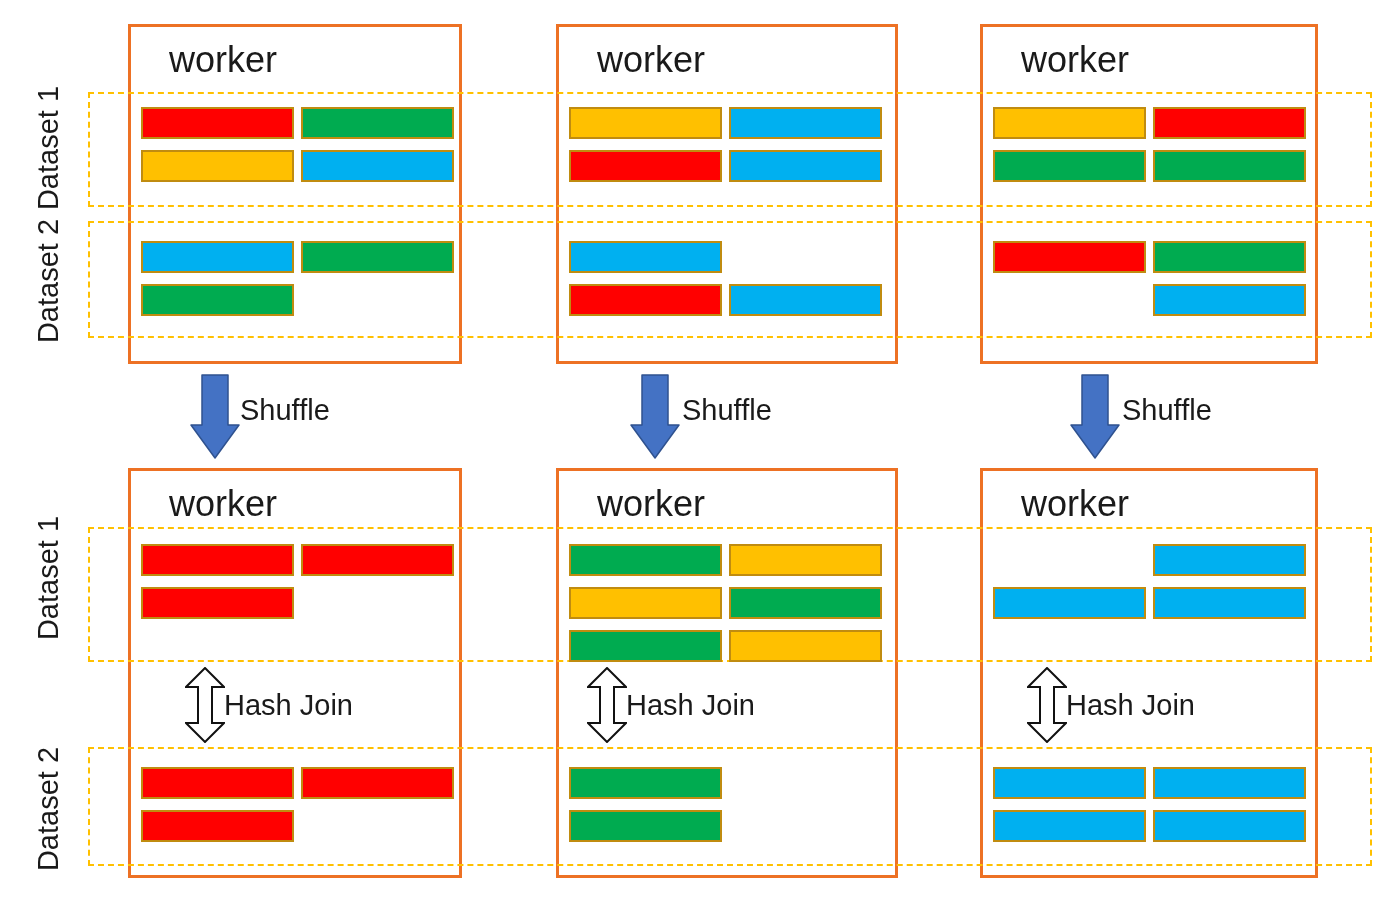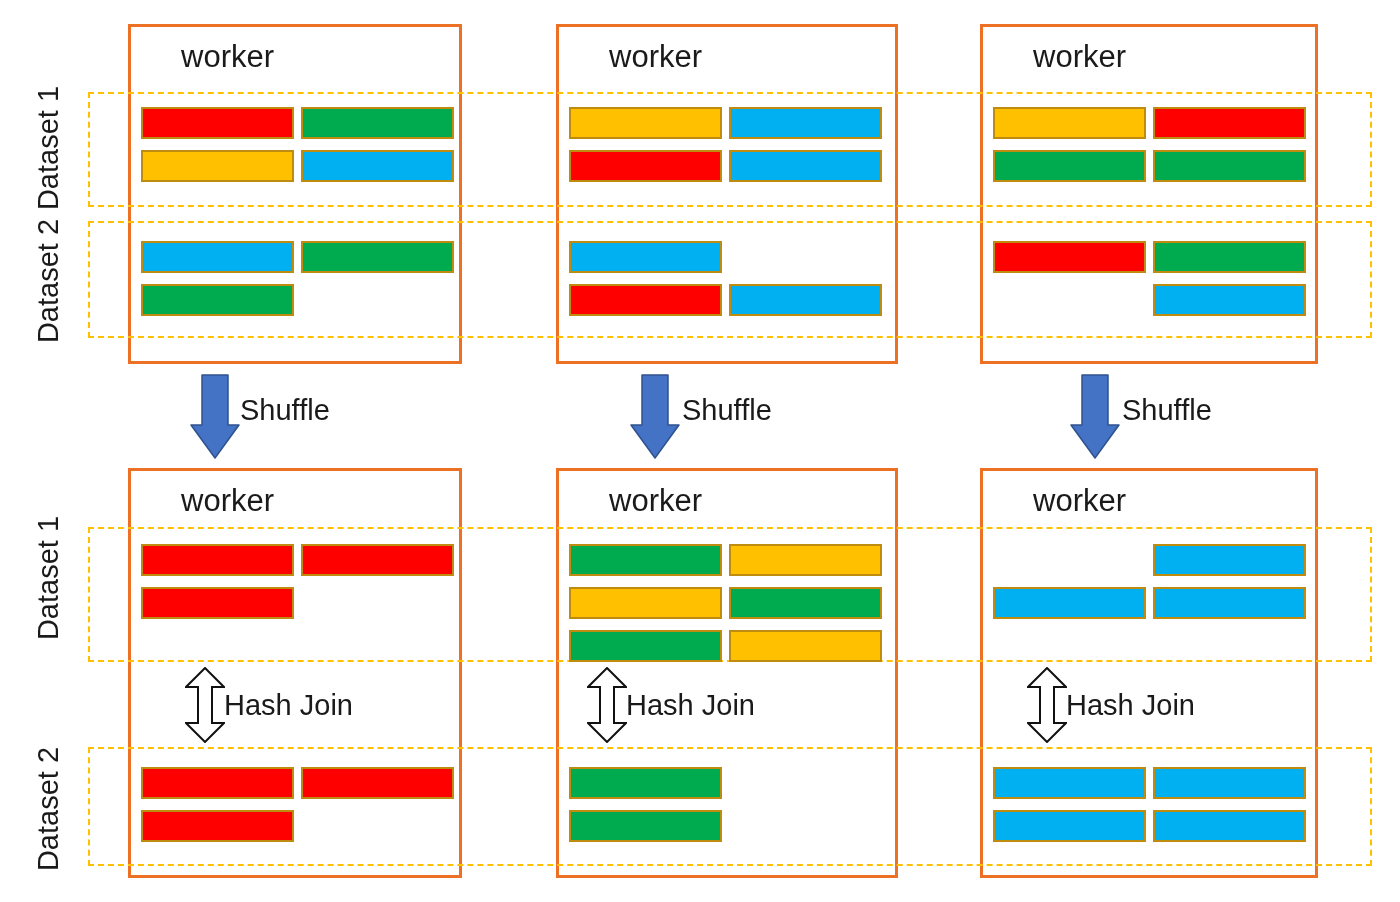--- a/index.html
+++ b/index.html
@@ -4,21 +4,21 @@
 <style>
   html,body{margin:0;padding:0;background:#fff;}
   .canvas{
     position:relative;width:1400px;height:902px;background:#fff;
     font-family:"Liberation Sans",sans-serif;color:#1a1a1a;overflow:hidden;
   }
   .worker-box{
     position:absolute;background:#fff;box-sizing:border-box;
     border:3px solid var(--worker_border);z-index:1;
   }
-  .worker-label{position:absolute;left:50px;top:12px;font-size:31px;}
+  .worker-label{position:absolute;left:38px;top:12px;font-size:36px;}
   .band{
     position:absolute;box-sizing:border-box;background:transparent;
     border:2px dashed var(--band_border);z-index:2;
   }
   .bars{position:absolute;display:flex;flex-direction:column;gap:11px;z-index:3;}
   .bar-row{display:flex;gap:7px;}
   .bar{width:153px;height:32px;box-sizing:border-box;border:2px solid var(--bar_border);}
   .bar.empty{border-color:transparent;background:transparent;}
   .v-label{
     position:absolute;transform:translate(-50%,-50%) rotate(-90deg);

